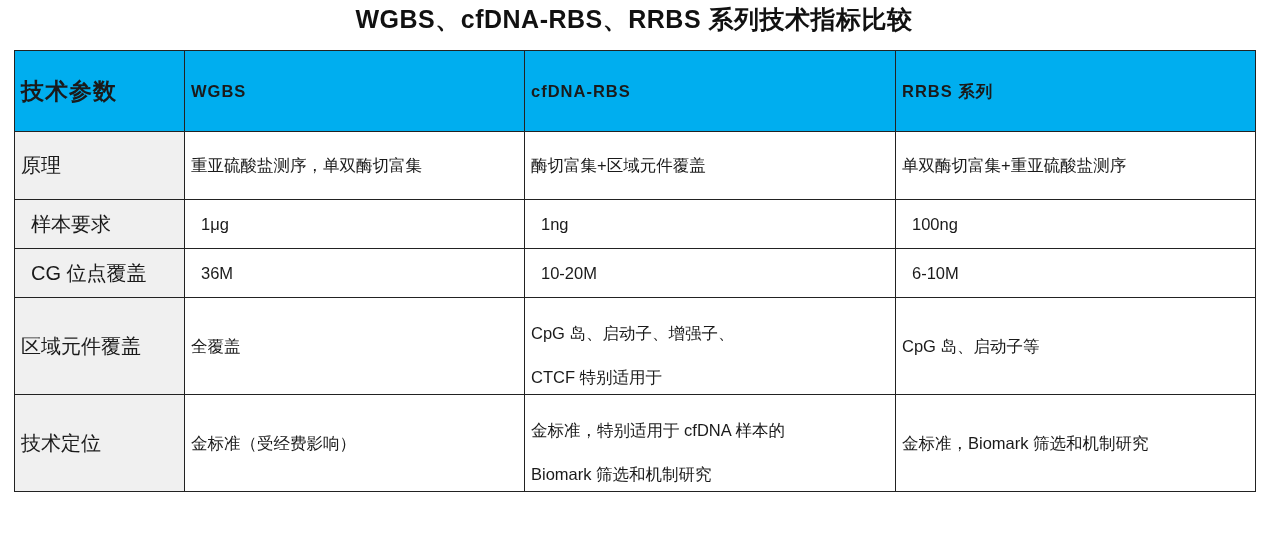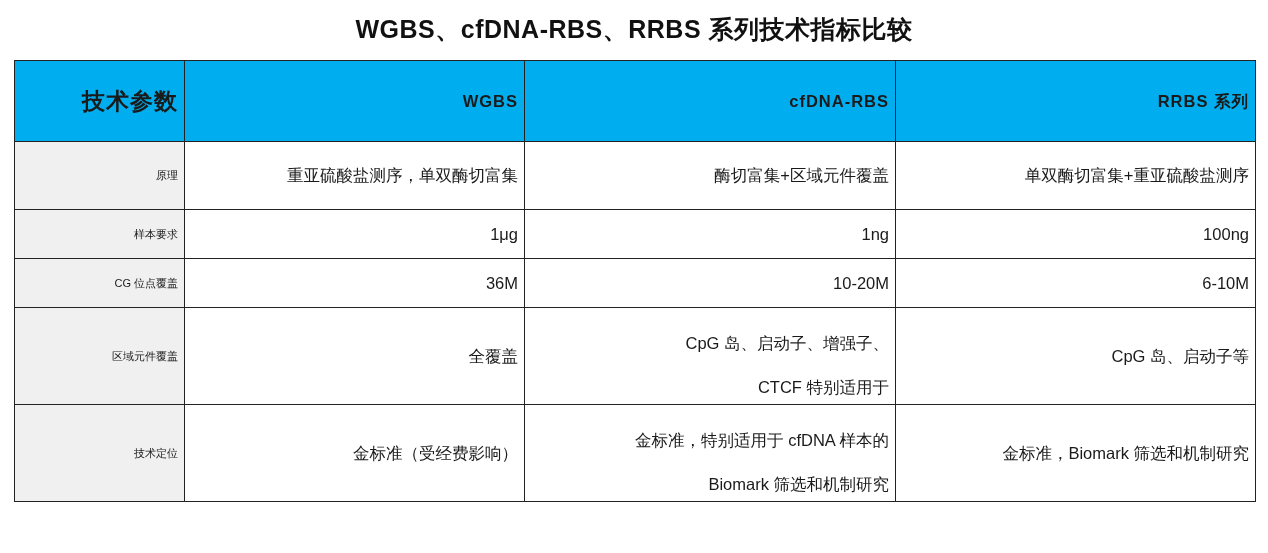--- a/index.html
+++ b/index.html
@@ -19,61 +19,61 @@
     width: 1268px;
     height: 553px;
     box-sizing: border-box;
   }
   .title {
     text-align: center;
     font-size: 25px;
     font-weight: bold;
     letter-spacing: 0.5px;
     color: #111111;
-    padding-top: 12px;
+    padding-top: 2px;
     line-height: 34px;
   }
   .table-wrap {
     margin: 14px 13px 0 14px;
   }
   table.cmp {
     width: 1241px;
     border-collapse: collapse;
     table-layout: fixed;
     border: 1px solid #222222;
   }
   table.cmp col.c0 { width: 170px; }
   table.cmp col.c1 { width: 340px; }
   table.cmp col.c2 { width: 371px; }
   table.cmp col.c3 { width: 360px; }
 
   table.cmp th, table.cmp td {
     border: 1px solid #222222;
-    text-align: right;
+    text-align: left;
     vertical-align: middle;
     font-size: 16.5px;
     line-height: 25px;
     padding: 4px 6px;
     color: #1a1a1a;
   }
   thead th {
     background: #00AEEF;
     color: #ffffff;
     font-size: 25px;
     font-weight: bold;
     height: 72px;
     letter-spacing: 1px;
     border-color: #0b0b0b;
   }
   thead th.head-param {
     font-size: 23px;
   }
   tbody td.rowhead {
     background: #f0f0f0;
-    font-size: 11px;
+    font-size: 20px;
   }
   tr.r-principle td { height: 59px; }
   tr.r-sample td,
   tr.r-data td,
   tr.r-cg td,
   tr.r-depth td { height: 40px; padding-left: 16px; }
   tr.r-region td { height: 72px; }
   tr.r-position td { height: 84px; }
 
   .two-line { display: block; }

